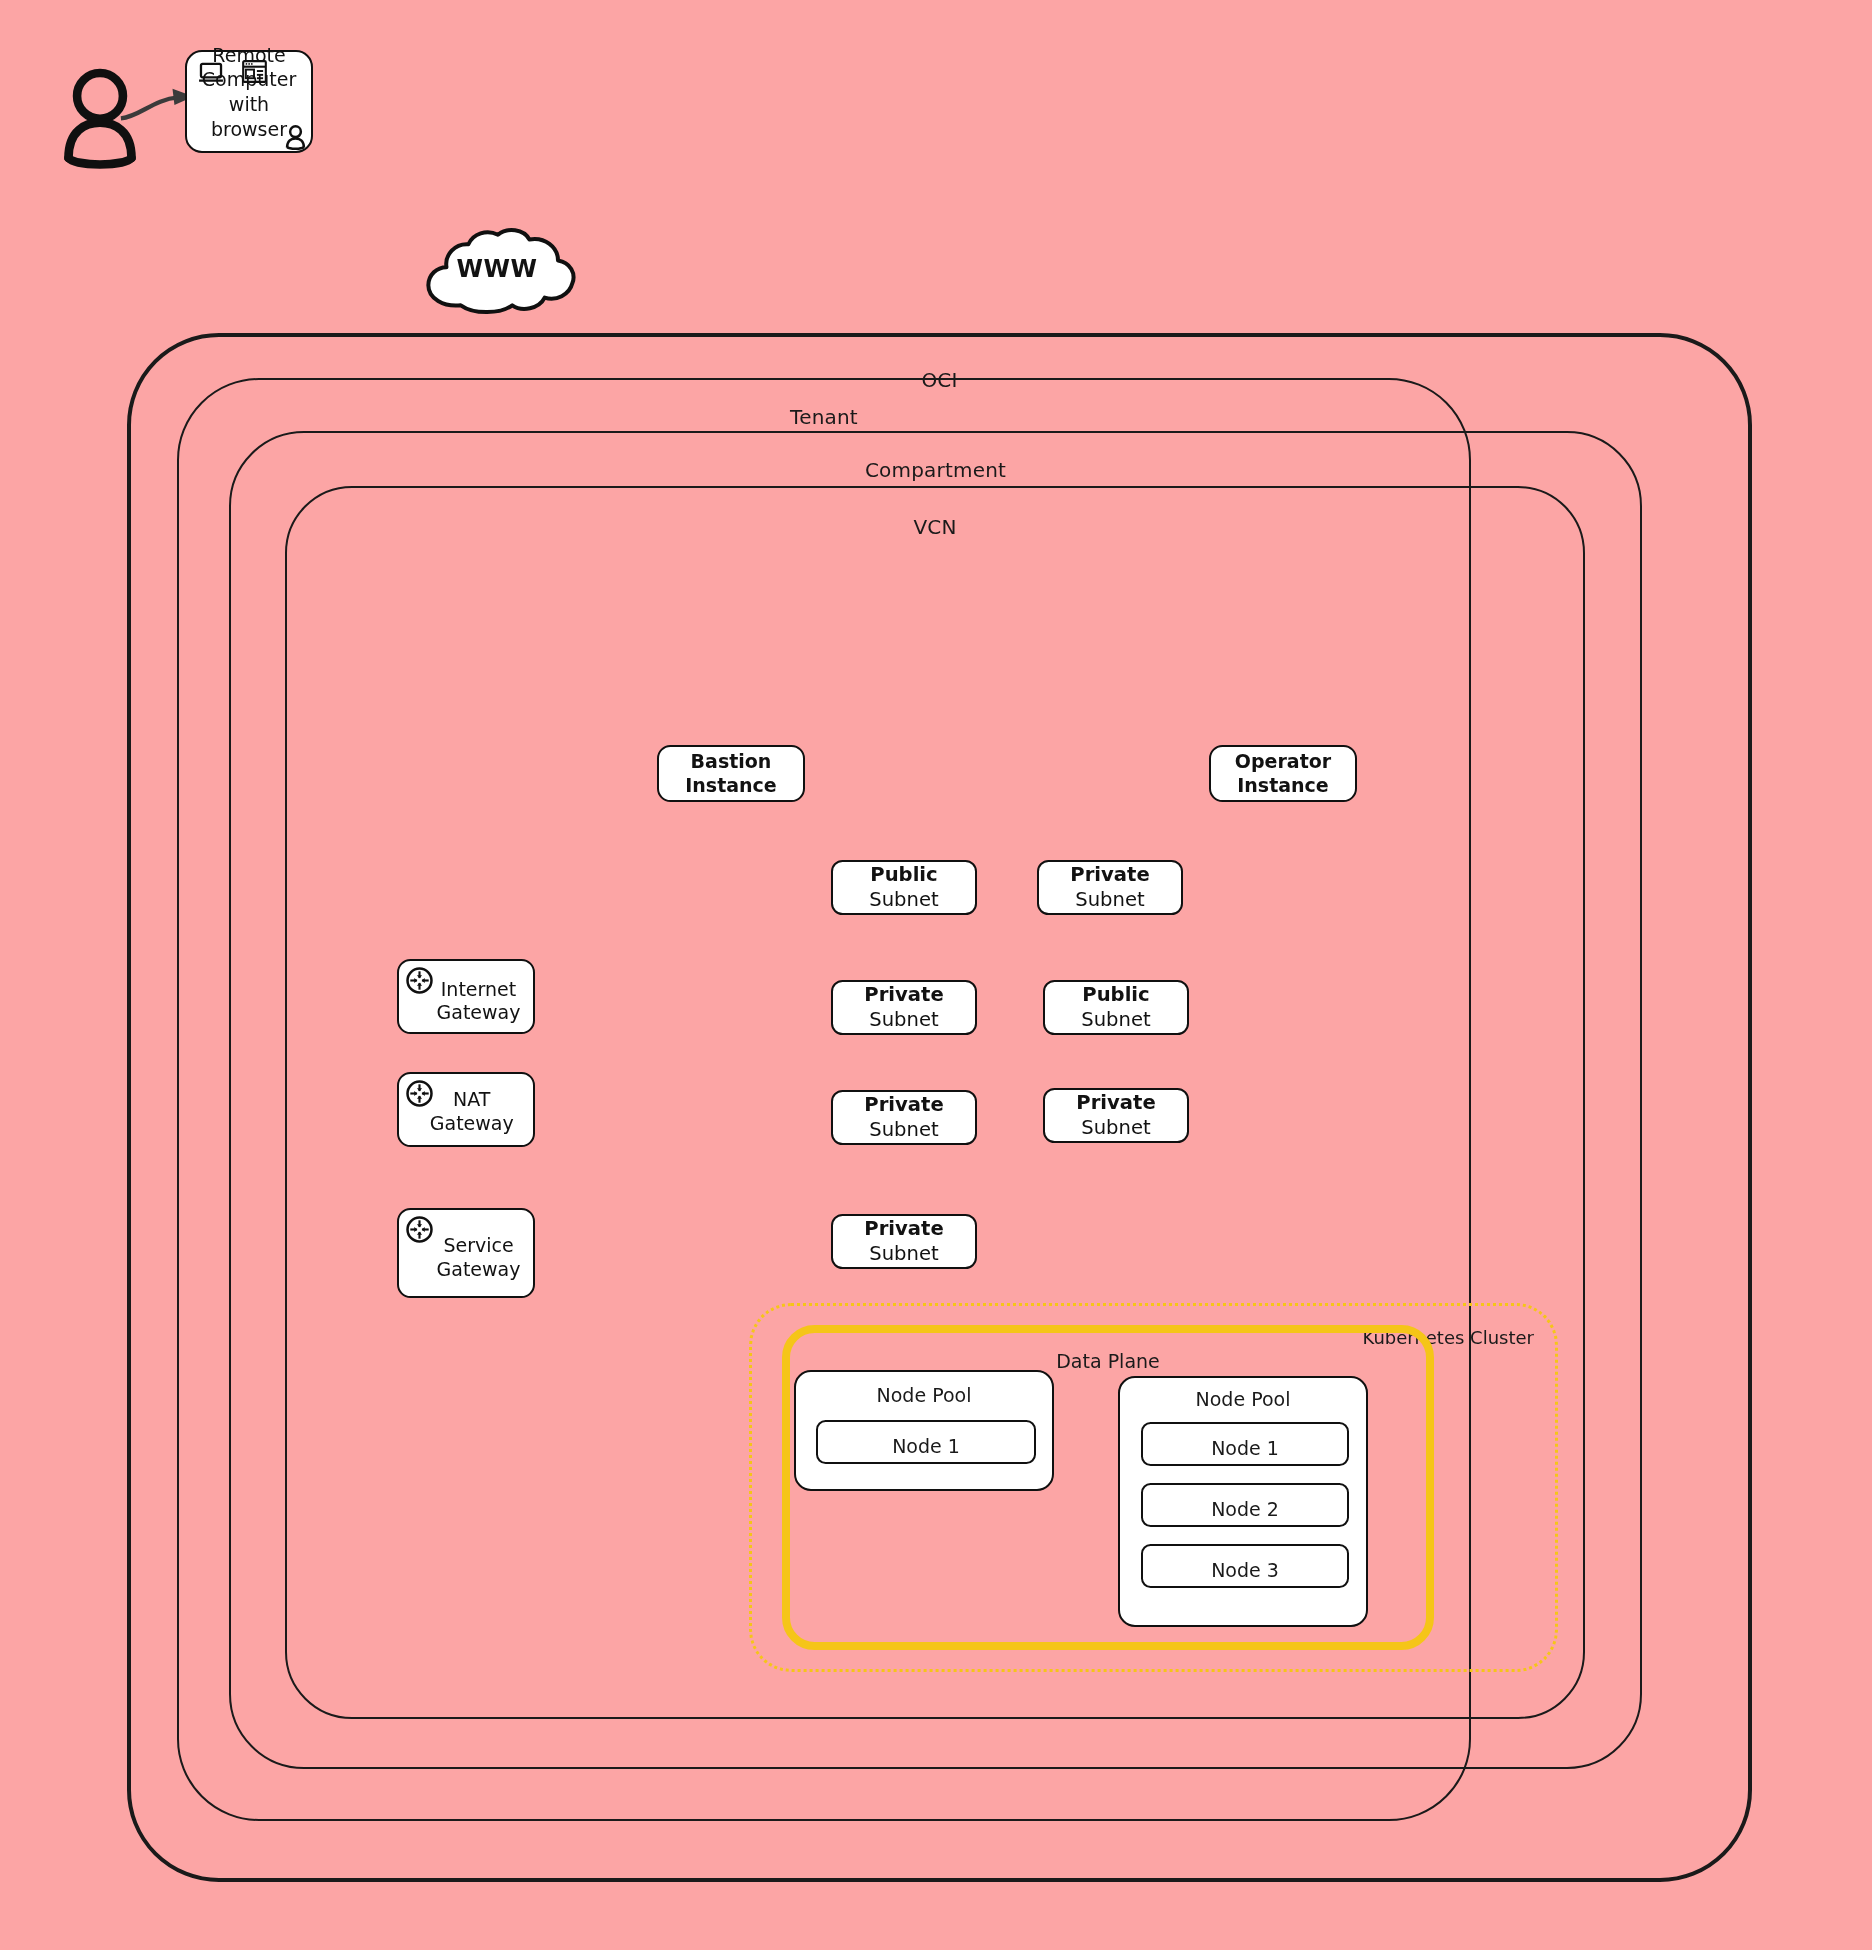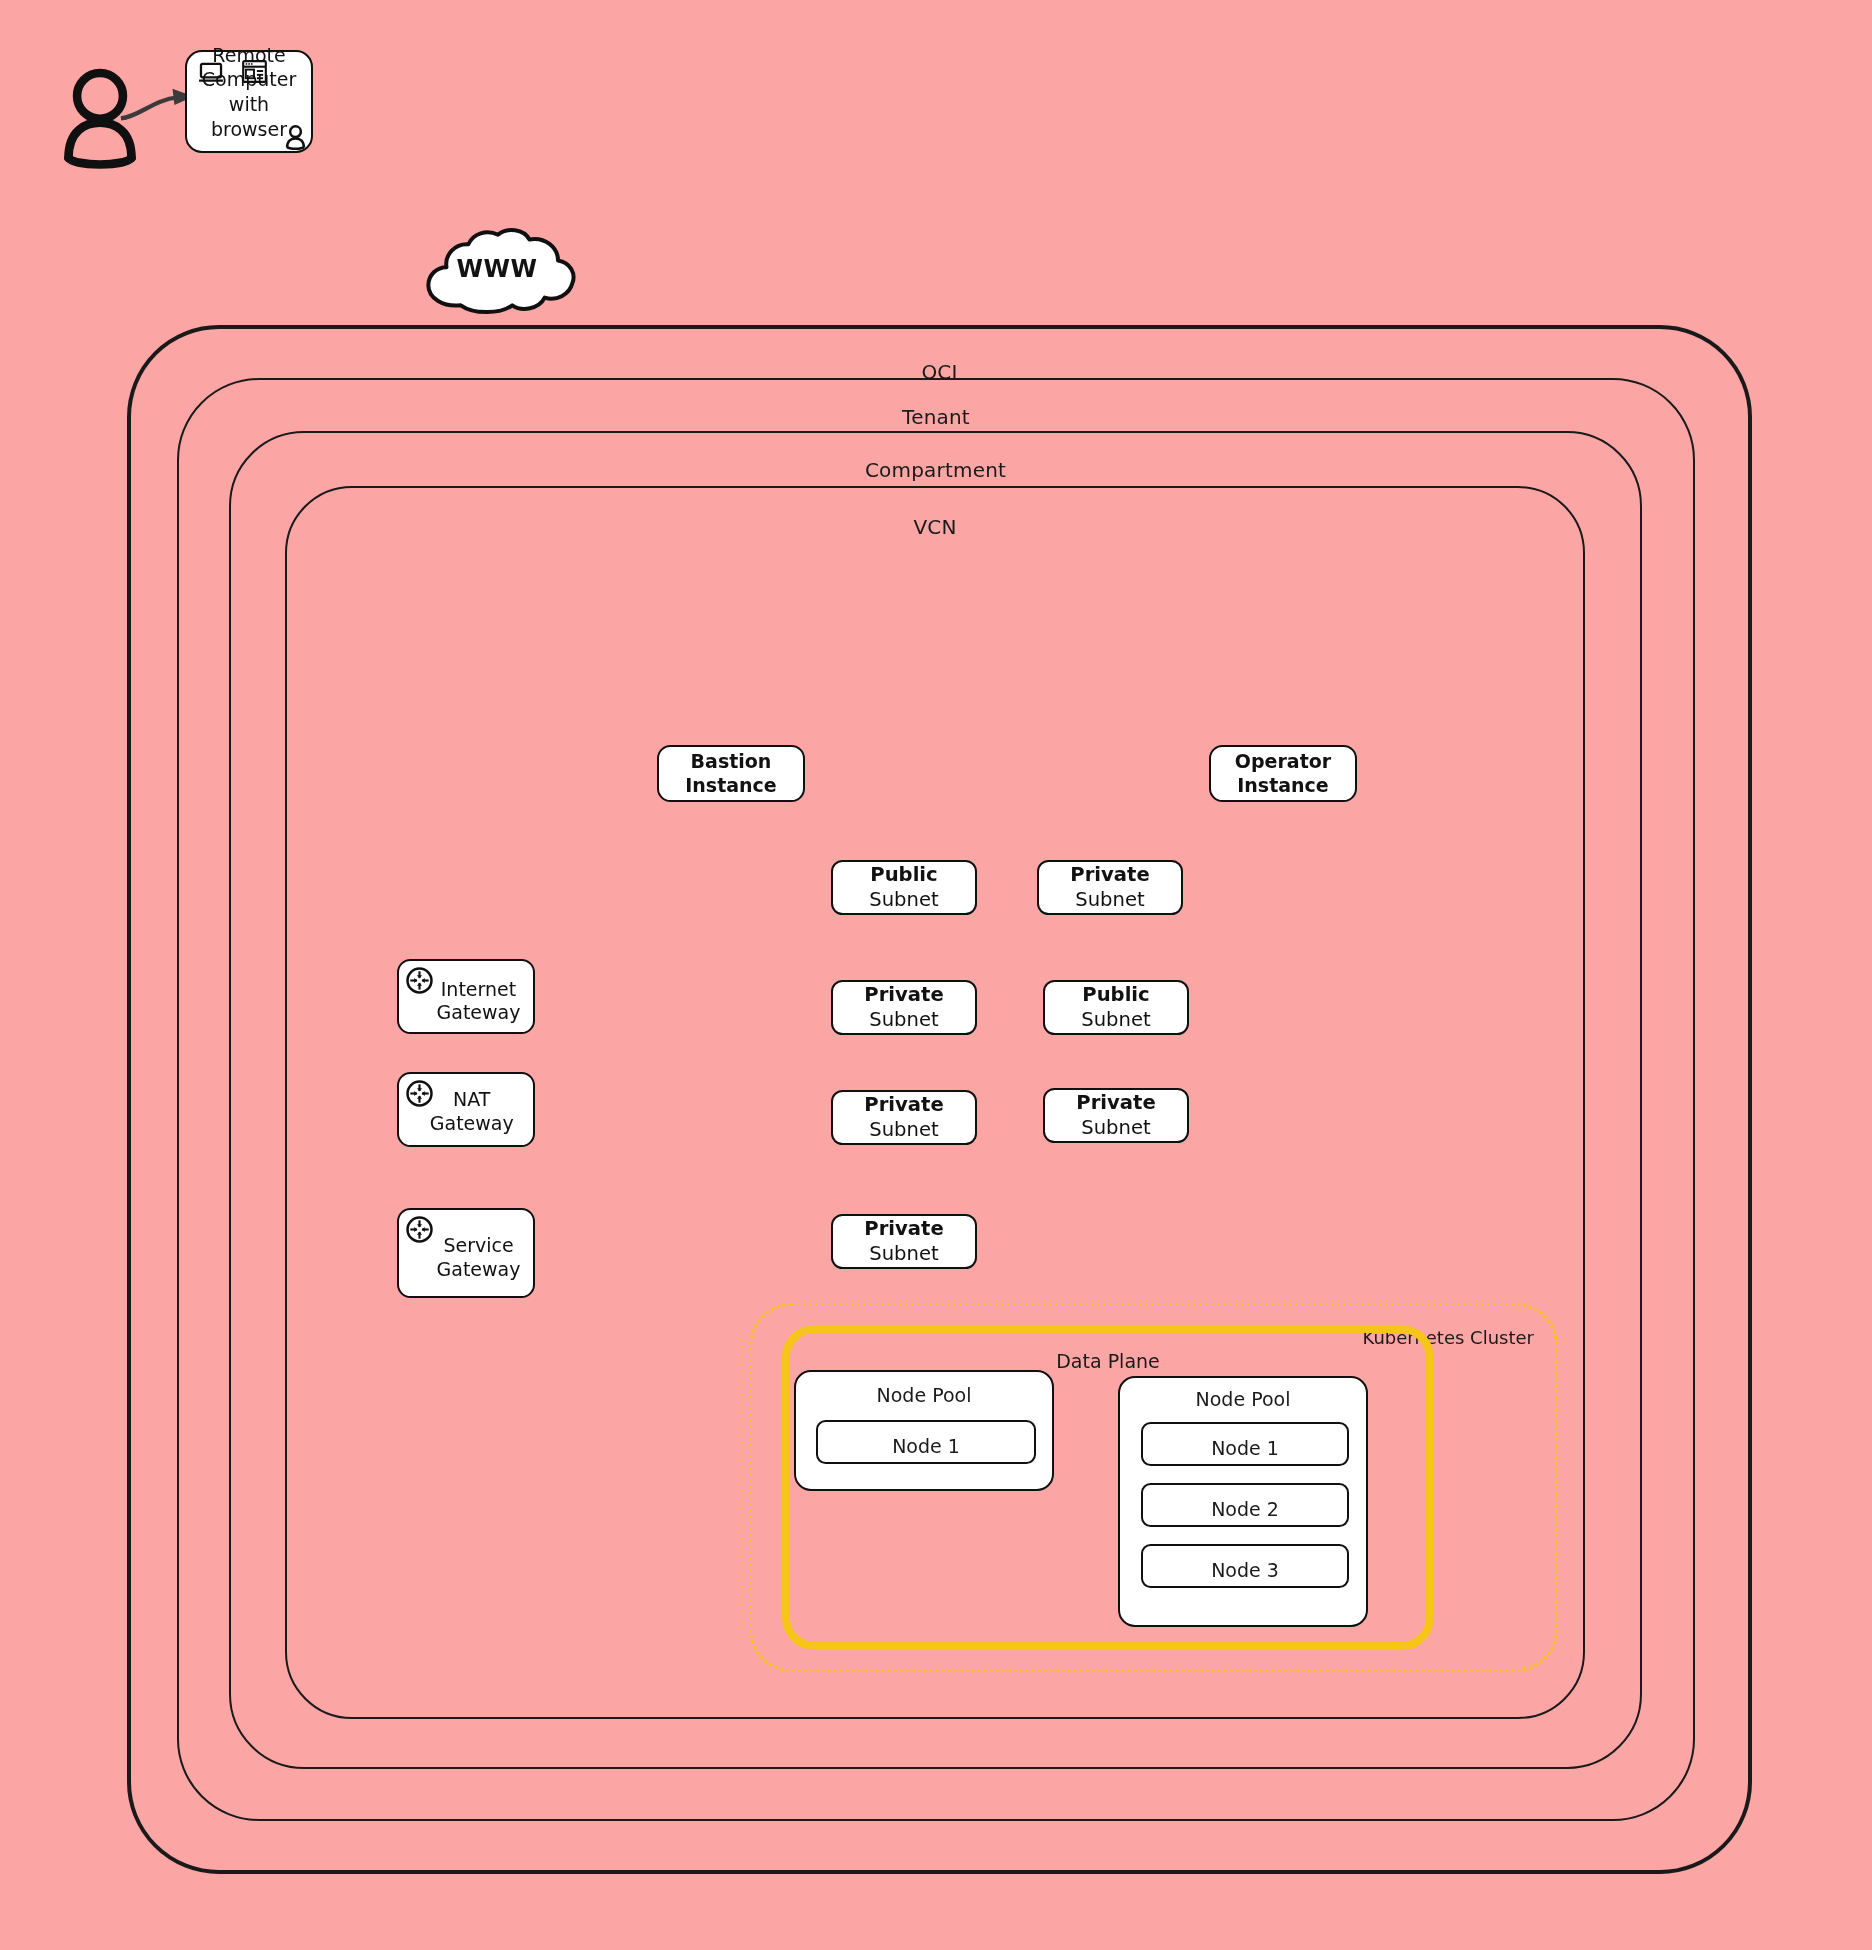--- a/index.html
+++ b/index.html
@@ -21,21 +21,21 @@
   }
   .abs { position: absolute; }
 
   
   .frame {
     position: absolute;
     border: 1.9px solid #1a1a1a;
     background: transparent;
     box-sizing: border-box;
   }
-  .frame.outer { border-width: 4.8px; border-radius: 92px; }
+  .frame.outer { border-width: 4.8px; border-radius: 92px; margin-top: 8px; }
   .frame.lvl2  { border-width: 2.4px; border-radius: 82px; }
   .frame.lvl3  { border-width: 2.4px; border-radius: 75px; }
   .frame.lvl4  { border-width: 2.4px; border-radius: 67px; }
 
   .frame-label {
     position: absolute;
     left: 0;
     width: 100%;
     text-align: center;
     font-size: 20px;
@@ -249,21 +249,21 @@
                C130 87 112 90 102 83
                C90 92 62 93 48 83 Z" fill="#ffffff" stroke="#101010" stroke-width="4.2" stroke-linejoin="round"></path>
     </svg>
     <div class="cloud-label" style="top:29px;">WWW</div>
   </div>
 
   <div class="frame outer" style="left:127px; top:325px; width:1625px; height:1549px;">
     <div class="frame-label" style="top:31px;">OCI</div>
   </div>
 
-  <div class="frame lvl2" style="left:177px; top:378px; width:1518px; height:1443px;">
+  <div class="frame lvl2" style="left:177px; top:378px; width:1294px; height:1443px;">
     <div class="frame-label" style="top:25px;">Tenant</div>
   </div>
 
   <div class="frame lvl3" style="left:229px; top:431px; width:1413px; height:1338px;">
     <div class="frame-label" style="top:25px;">Compartment</div>
   </div>
 
   <div class="frame lvl4" style="left:285px; top:486px; width:1300px; height:1233px;">
     <div class="frame-label" style="top:27px;">VCN</div>
   </div>

